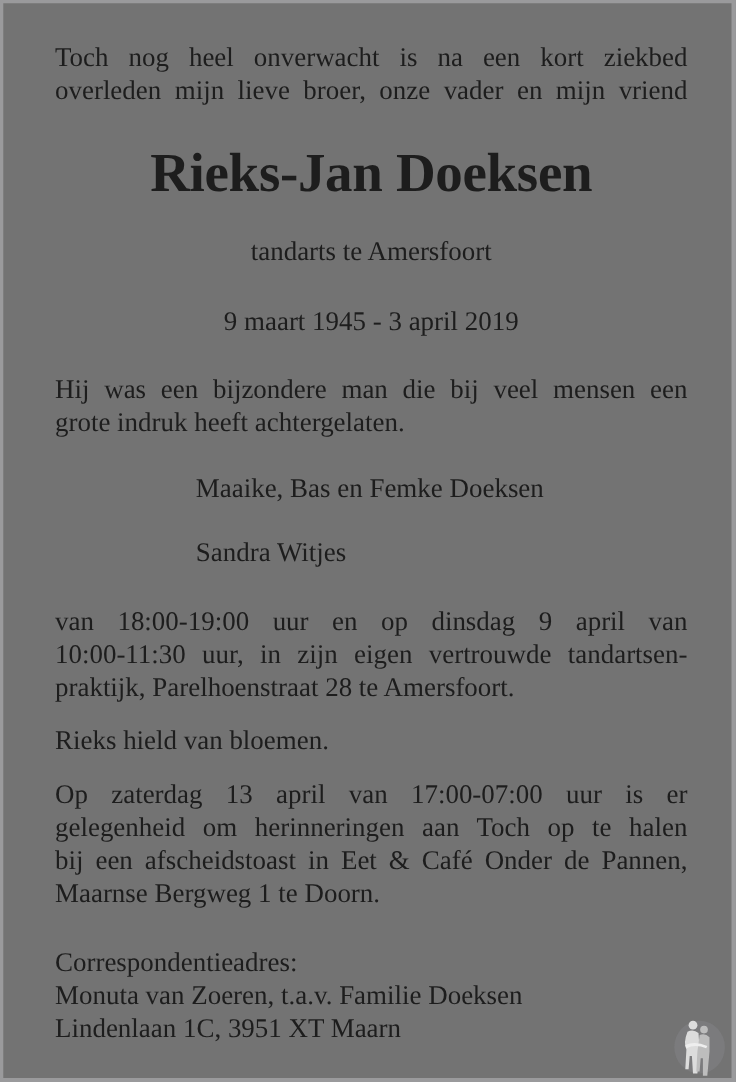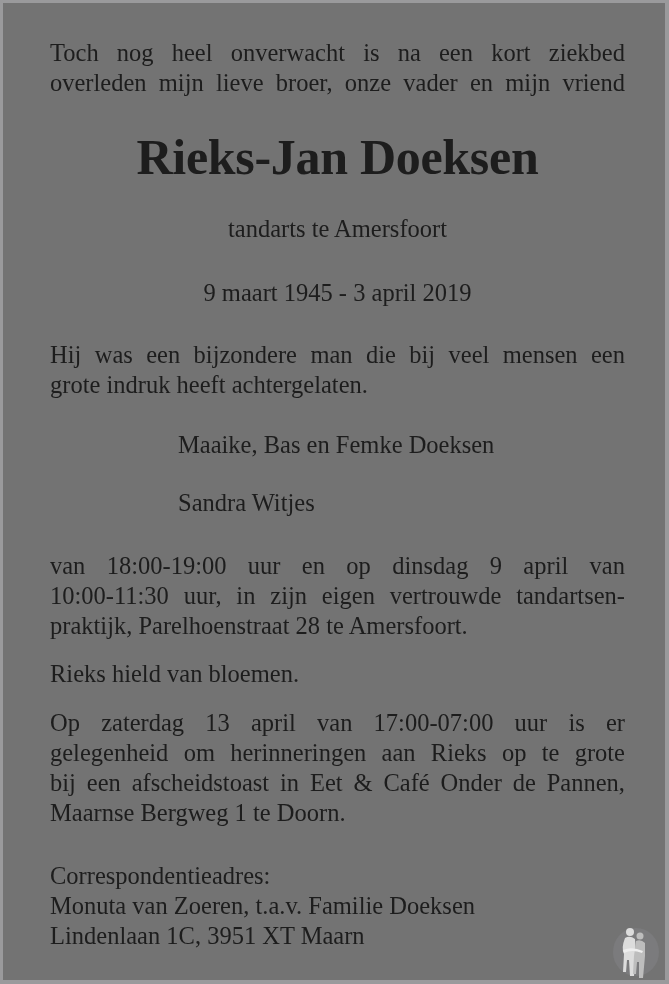--- a/index.html
+++ b/index.html
@@ -61,21 +61,21 @@
   <div class="line indent" style="top:427px;">Maaike, Bas en Femke Doeksen</div>
   <div class="line indent" style="top:457px;margin-top:28px;">Sandra Witjes</div>
 
   <div class="line just" style="top:548px;">van 18:00-19:00 uur en op dinsdag 9 april van</div>
   <div class="line just" style="top:578px;">10:00-11:30 uur, in zijn eigen vertrouwde tandartsen-</div>
   <div class="line left" style="top:608px;">praktijk, Parelhoenstraat 28 te Amersfoort.</div>
 
   <div class="line left" style="top:656px;">Rieks hield van bloemen.</div>
 
   <div class="line just" style="top:705px;">Op zaterdag 13 april van 17:00-07:00 uur is er</div>
-  <div class="line just" style="top:735px;">gelegenheid om herinneringen aan Rieks op te grote</div>
+  <div class="line just" style="top:735px;">gelegenheid om herinneringen aan Toch op te halen</div>
   <div class="line just" style="top:765px;">bij een afscheidstoast in Eet &amp; Café Onder de Pannen,</div>
   <div class="line left" style="top:795px;">Maarnse Bergweg 1 te Doorn.</div>
 
   <div class="line left" style="top:858px;">Correspondentieadres:</div>
   <div class="line left" style="top:888px;">Monuta van Zoeren, t.a.v. Familie Doeksen</div>
   <div class="line left" style="top:918px;">Lindenlaan 1C, 3951 XT  Maarn</div>
 
   <div class="logo">
     <svg width="48" height="56" viewBox="0 0 48 56">
       <ellipse cx="24" cy="28" rx="23" ry="24" fill="#7b7b7d"></ellipse>

